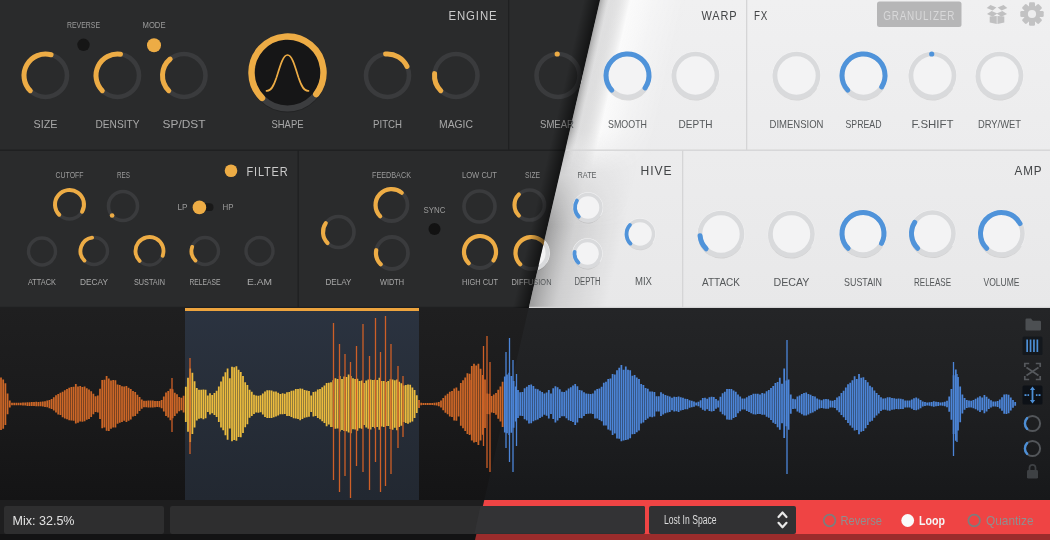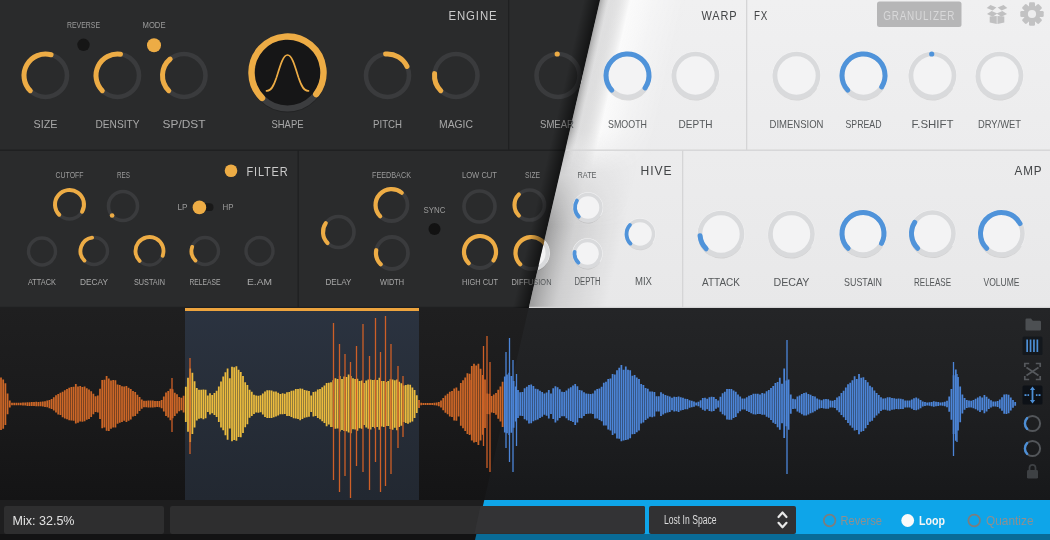--- a/index.html
+++ b/index.html
@@ -430,21 +430,21 @@
         </g>
         <circle cx="1032.5" cy="423.5" r="7.6" stroke="#53565a" stroke-width="2" fill="none"></circle>
         <path d="M 1027.13 428.87 A 7.60 7.60 0 0 1 1027.13 418.13" stroke="#4d8fd6" stroke-width="2.4" fill="none" stroke-linecap="round"></path>
         <circle cx="1032.5" cy="448.5" r="7.6" stroke="#53565a" stroke-width="2" fill="none"></circle>
         <path d="M 1027.13 453.87 A 7.60 7.60 0 0 1 1027.13 443.13" stroke="#4d8fd6" stroke-width="2.4" fill="none" stroke-linecap="round"></path>
         <rect x="1027" y="470" width="11" height="8.6" rx="1.4" fill="#3e4144"></rect>
         <path d="M1029.5 470 v-2.2 a3 3 0 0 1 6 0 V470" stroke="#3e4144" stroke-width="1.75" fill="none"></path>
       </svg>
   </div>
 
-  <div class="abs" style="left:0;top:500px;width:1050px;height:40px;background:#0ea5e9">
+  <div class="abs" style="left:0;top:500px;width:1050px;height:40px;background:#ef4444">
     <div class="abs" style="left:0;top:0;width:1050px;height:40px;background:#1e1e1f;clip-path:polygon(0 0, 484.3px 0, 475.0px 40px, 0 40px)"></div>
     <div class="abs" style="left:0;top:34px;width:1050px;height:6px;background:rgba(0,0,0,0.35)"></div>
     <div class="abs" style="left:4px;top:5.5px;width:160px;height:28px;background:#2e2e2f;border-radius:2px"></div>
     <div class="abs" style="left:169.5px;top:5.5px;width:475.5px;height:28px;background:#2e2e2f;border-radius:2px"></div>
     <div class="abs" style="left:169.5px;top:5.5px;width:475.5px;height:28px;background:#333335;border-radius:2px;clip-path:polygon(311px 0,476px 0,476px 28px,305px 28px)"></div>
     <div class="abs" style="left:649px;top:5.5px;width:147px;height:28px;background:#313133;border-radius:2px"></div>
     <svg class="abs" style="left:0;top:0" width="1050" height="40" viewBox="0 500 1050 40" font-family="Liberation Sans, sans-serif">
       <text x="12.5" y="524.5" font-size="13" fill="#e2e2e2" text-anchor="start" textLength="62" lengthAdjust="spacingAndGlyphs">Mix: 32.5%</text>
       <text x="664" y="524.3" font-size="12.5" fill="#dddddd" text-anchor="start" textLength="52.5" lengthAdjust="spacingAndGlyphs">Lost In Space</text>
       <g stroke="#e8e8e8" stroke-width="2.2" fill="none" stroke-linecap="round" stroke-linejoin="round">

